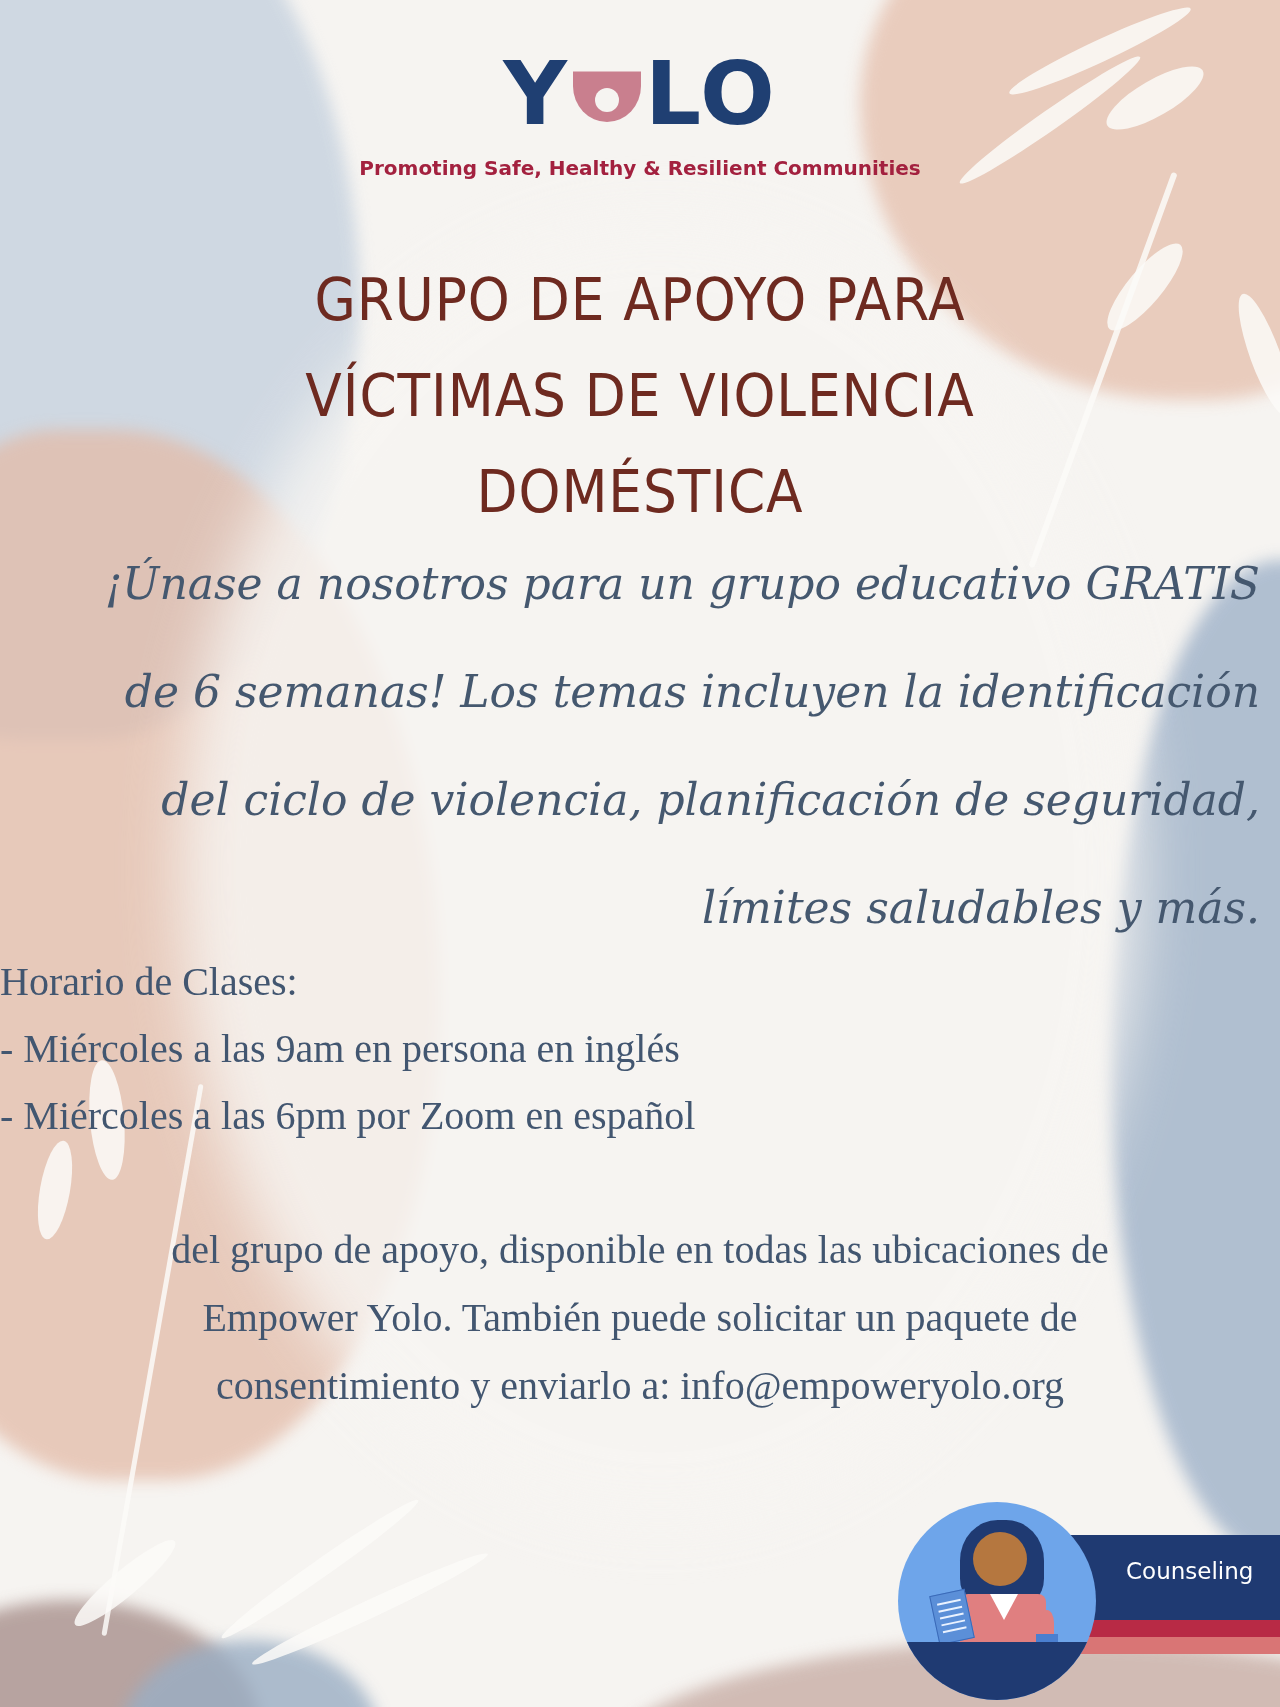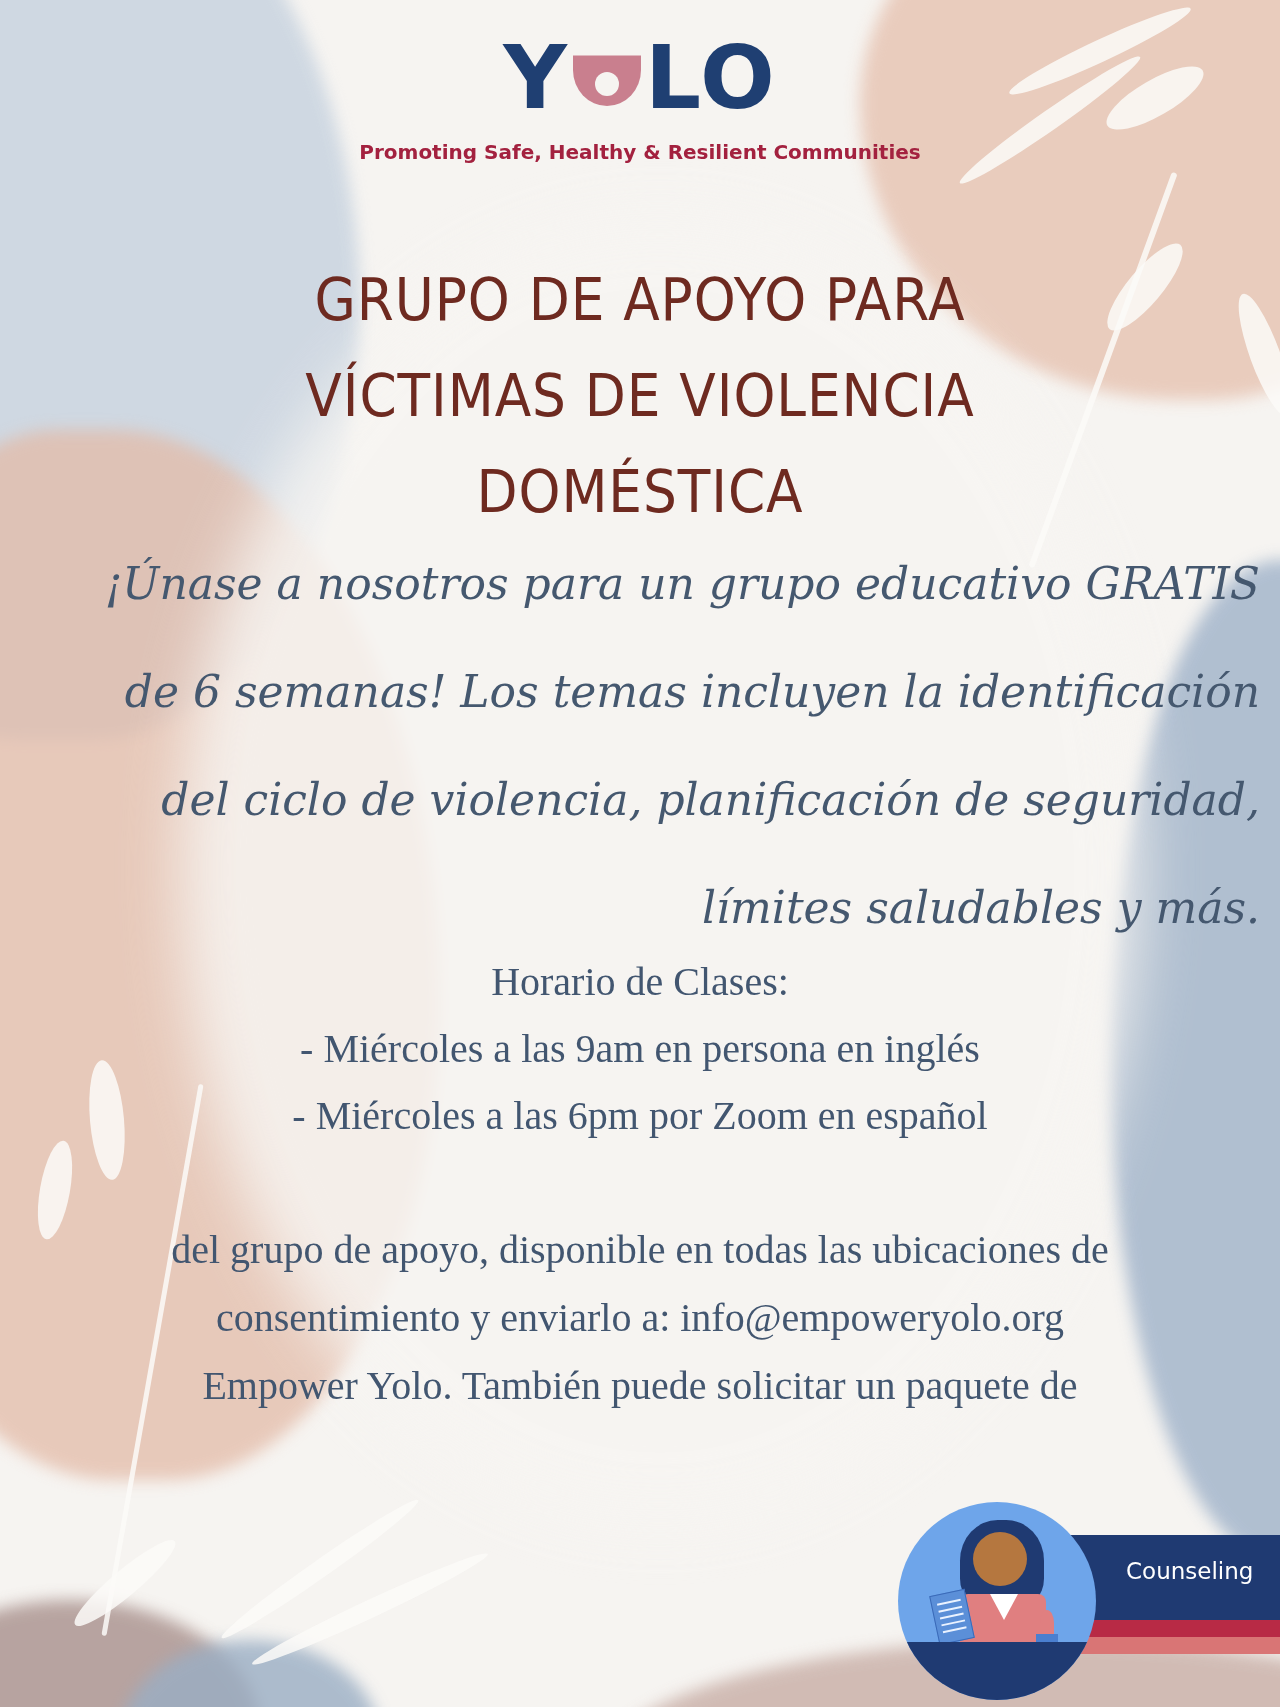--- a/index.html
+++ b/index.html
@@ -15,35 +15,35 @@
   .b-peach-l { left: -160px; top: 430px; width: 600px; height: 1050px; background: #e3bba8; opacity: .75; border-radius: 40% 60% 50% 50%; }
   .b-blue-r { left: 1110px; top: 560px; width: 340px; height: 1000px; background: #9fb2c9; opacity: .8; border-radius: 50%; }
   .b-brown-bl { left: -120px; top: 1600px; width: 380px; height: 260px; background: #a8908c; opacity: .8; }
   .b-blue-bl { left: 120px; top: 1640px; width: 260px; height: 200px; background: #9aaec4; opacity: .8; }
   .b-brown-br { left: 600px; top: 1640px; width: 900px; height: 260px; background: #c8aea6; opacity: .8; }
   .center-wash { left: 180px; top: 220px; width: 960px; height: 1300px; background: #f7f5f2; opacity: .85; filter: blur(30px); }
 
   .logo { position: absolute; left: 0; width: 1280px; top: 28px; text-align: center; }
   .logo-row { font-family: "DejaVu Sans", sans-serif; font-weight: bold; color: #1f3f72; letter-spacing: 2px; line-height: 1; }
   .logo-row1 { font-size: 88px; }
-  .logo-row2 { font-size: 88px; margin-top: 0; }
+  .logo-row2 { font-size: 88px; margin-top: 16px; }
   .logo-o { display: inline-block; width: 68px; height: 80px; position: relative; vertical-align: baseline; margin: 0 4px; }
   .o-top { position: absolute; left: 0; top: 10px; width: 68px; height: 68px; border-radius: 50% 50% 0 0 / 60% 60% 0 0; background: #b1203b; clip-path: inset(0 0 40% 0); }
   .o-top-dot { position: absolute; left: 22px; top: 8px; width: 24px; height: 24px; border-radius: 50%; background: #f6f4f1; }
   .o-bot { position: absolute; left: 0; top: 6px; width: 68px; height: 72px; border-radius: 0 0 50% 50%; background: #c97f8e; clip-path: inset(30% 0 0 0); }
   .o-bot-dot { position: absolute; left: 22px; top: 44px; width: 24px; height: 24px; border-radius: 50%; background: #f6f4f1; }
   .tagline { font-family: "DejaVu Sans", sans-serif; font-weight: bold; color: #a3213f; font-size: 20px; margin-top: 18px; }
 
   .title { position: absolute; top: 252px; left: 0; width: 1280px; text-align: center;
     font-family: "DejaVu Sans", sans-serif; font-weight: normal; color: #6e2a20;
     font-size: 58px; line-height: 96px; letter-spacing: 1px; transform: scaleX(0.92); transform-origin: center; }
   .script { position: absolute; top: 530px; left: 20px; width: 1240px; text-align: right;
     font-family: "DejaVu Serif", serif; font-style: italic; color: #45586f;
     font-size: 44px; line-height: 108px; letter-spacing: 0px; }
-  .schedule { position: absolute; top: 948px; left: 0; width: 1280px; text-align: center;
+  .schedule { position: absolute; top: 948px; left: 0; width: 1280px; text-align: left;
     font-family: "Liberation Serif", serif; color: #425670; font-size: 40px; line-height: 67px; }
   .register { position: absolute; top: 1216px; left: 20px; width: 1240px; text-align: center;
     font-family: "Liberation Serif", serif; color: #425670; font-size: 40px; line-height: 68px; }
 
   .badge { position: absolute; left: 898px; top: 1490px; width: 382px; height: 200px; }
   .band-navy { position: absolute; left: 150px; top: 45px; width: 240px; height: 85px; background: #1f3a72; }
   .band-red { position: absolute; left: 150px; top: 130px; width: 240px; height: 17px; background: #b82a45; }
   .band-pink { position: absolute; left: 150px; top: 147px; width: 240px; height: 17px; background: #d97575; }
   .band-label { position: absolute; left: 228px; top: 68px; color: #ffffff; font-family: "DejaVu Sans", sans-serif; font-size: 23px; }
   .circle { position: absolute; left: 0; top: 12px; width: 198px; height: 198px; border-radius: 50%; background: #6ea5ea; overflow: hidden; }
@@ -108,22 +108,22 @@
 </div>
 
 <div class="schedule">
   <div>Horario de Clases:</div>
   <div>- Miércoles a las 9am en persona en inglés</div>
   <div>- Miércoles a las 6pm por Zoom en español</div>
 </div>
 
 <div class="register">
   <div>del grupo de apoyo, disponible en todas las ubicaciones de</div>
+  <div>Empower Yolo. También puede solicitar un paquete de</div>
   <div>consentimiento y enviarlo a: info@empoweryolo.org</div>
-  <div>Empower Yolo. También puede solicitar un paquete de</div>
 </div>
 
 <div class="badge">
   <div class="band-navy"></div>
   <div class="band-red"></div>
   <div class="band-pink"></div>
   <span class="band-label">Counseling</span>
   <div class="circle">
     <div class="hair"></div>
     <div class="face"></div>

